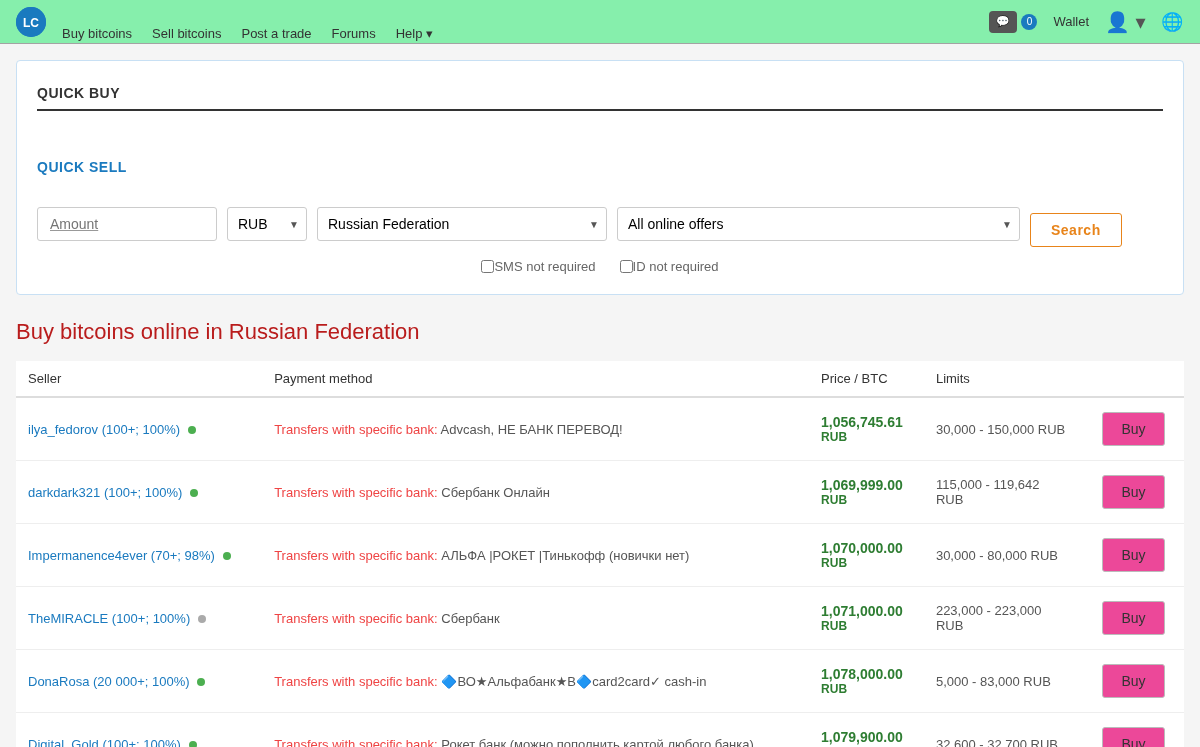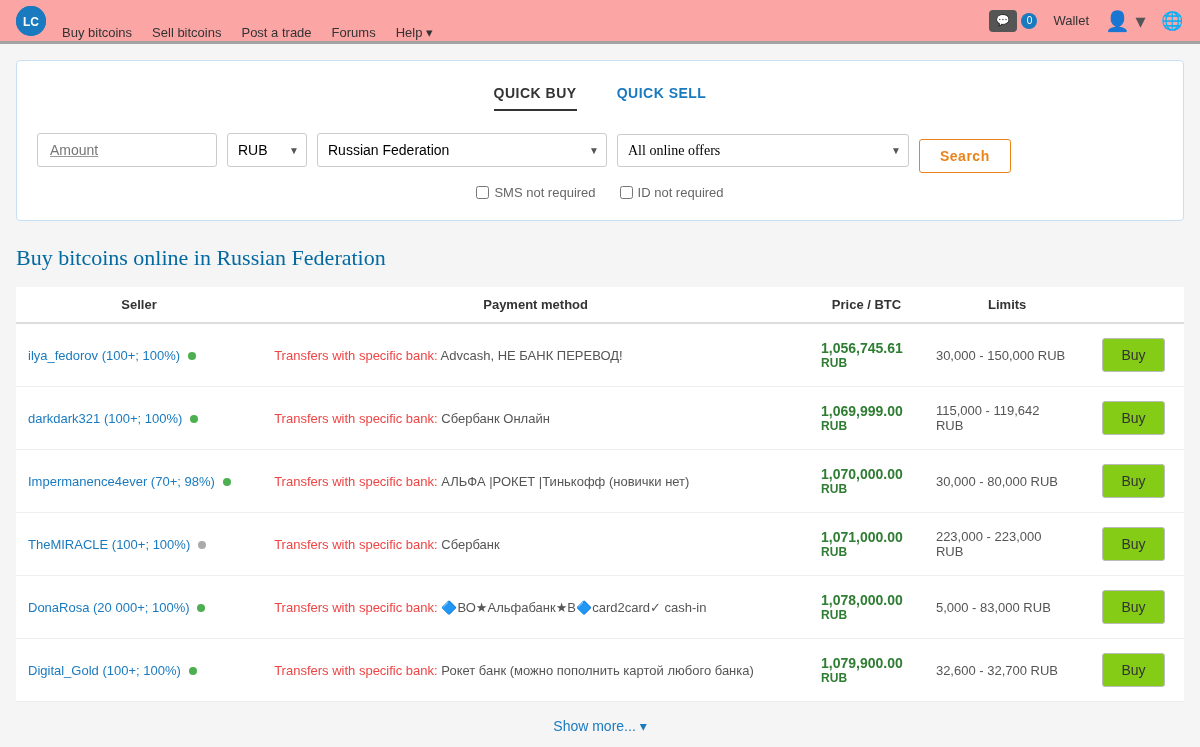--- a/index.html
+++ b/index.html
@@ -1,21 +1,21 @@
 <!DOCTYPE html>
 <html><head>
   <meta charset="utf-8">
   <style>
     * { box-sizing: border-box; margin: 0; padding: 0; }
     body { font-family: Arial, sans-serif; font-size: 14px; color: #333; background: #f5f5f5; }
 
     
     .navbar {
-      background: #fca5a5;
-      border-bottom: 3px solid #a3a3a3;
+      background: #86efac;
+      border-bottom: 1px solid #a3a3a3;
       display: flex;
       align-items: center;
       padding: 0 16px;
       height: 44px;
     }
     .navbar-logo {
       width: 30px; height: 30px; margin-right: 16px;
       background: #1a7abf;
       border-radius: 50%;
       display: flex; align-items: center; justify-content: center;
@@ -60,20 +60,21 @@
       border: 1px solid #c8e0f4;
       border-radius: 4px;
       padding: 16px 20px 20px;
       margin-bottom: 24px;
     }
     .panel-tabs {
       display: flex;
       justify-content: center;
       gap: 40px;
       margin-bottom: 16px;
+      flex-direction: column;
     }
     .panel-tab {
       font-size: 14px;
       font-weight: bold;
       padding: 8px 0;
       cursor: pointer;
       color: #555;
       border-bottom: 2px solid transparent;
       letter-spacing: 0.5px;
     }
@@ -120,61 +121,60 @@
       font-size: 10px;
       color: #555;
       position: absolute;
       right: 8px;
       top: 50%;
       transform: translateY(-50%);
       pointer-events: none;
     }
     .currency-select { width: 80px; padding-right: 24px; }
     .country-select { width: 290px; padding-right: 24px; }
-    .method-select { width: 292px; padding-right: 40px; font-family: Liberation Serif, serif; }
+    .method-select { width: 403px; padding-right: 40px; }
     .search-btn {
       background: #fff;
       border: 1px solid #e8841a;
       color: #e8841a;
       font-weight: bold;
       padding: 8px 20px;
       border-radius: 3px;
       font-size: 14px;
       cursor: pointer;
       letter-spacing: 0.5px;
       margin-top: 12px;
     }
     .panel-checkboxes {
       display: flex;
       justify-content: center;
       gap: 24px;
       font-size: 13px;
       color: #666;
     }
     .panel-checkboxes label {
-      display: flex; align-items: center; gap: 5px; cursor: pointer;
+      display: flex; align-items: center; cursor: pointer;
     }
 
     
     .section-title {
       font-size: 22px;
       font-weight: normal;
       margin-bottom: 16px;
-      color: #0369a1;
-      font-family: Liberation Serif, serif;
+      color: #b91c1c;
     }
     .offers-table {
       width: 100%;
       border-collapse: collapse;
       background: #fff;
     }
     .offers-table th {
-      text-align: center;
+      text-align: left;
       font-size: 13px;
-      font-weight: bold;
+      font-weight: normal;
       color: #333;
       padding: 10px 12px;
       border-bottom: 2px solid #ddd;
     }
     .offers-table td {
       padding: 14px 12px;
       border-bottom: 1px solid #eee;
       vertical-align: middle;
     }
     .seller-name {
@@ -204,21 +204,21 @@
     .price-currency {
       font-size: 12px;
       font-weight: bold;
       color: #2e7d32;
     }
     .limits-text {
       font-size: 13px;
       color: #555;
     }
     .buy-btn {
-      background: #84cc16;
+      background: #ec4899;
       border: 1px solid #bbb;
       color: #333;
       padding: 8px 18px;
       border-radius: 3px;
       font-size: 14px;
       cursor: pointer;
       white-space: nowrap;
     }
     .show-more {
       text-align: center;

